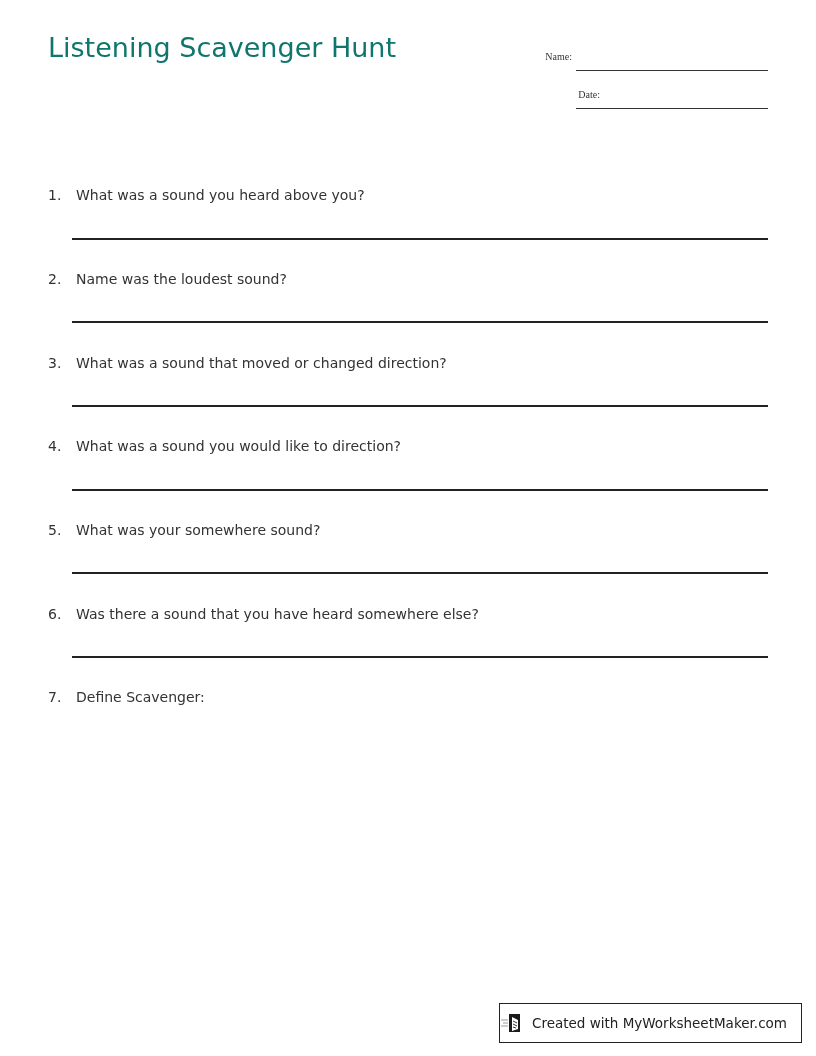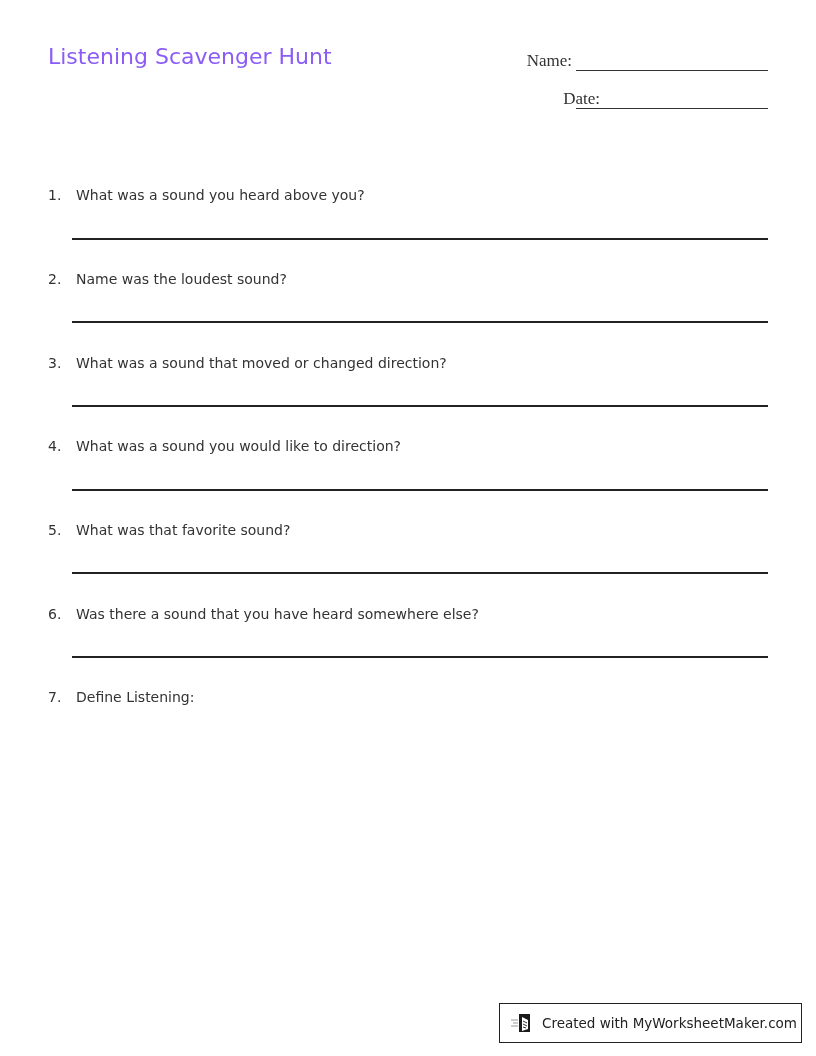--- a/index.html
+++ b/index.html
@@ -1,25 +1,25 @@
 <!DOCTYPE html>
 <html><head>
 <meta charset="utf-8">
 <style>
   html, body { margin: 0; padding: 0; background: #ffffff; }
   body { width: 816px; height: 1056px; position: relative; overflow: hidden; font-family: "DejaVu Sans", sans-serif; color: #333333; }
-  .title { position: absolute; left: 48px; top: 44px; font-size: 22px; font-weight: normal; color: #8b5cf6; letter-spacing: 0px; white-space: nowrap; }
-  .field { position: absolute; font-family: "Liberation Serif", serif; font-size: 17px; color: #333; }
+  .title { position: absolute; left: 48px; top: 32px; font-size: 27px; font-weight: normal; color: #0f766e; letter-spacing: 0px; white-space: nowrap; }
+  .field { position: absolute; font-family: "Liberation Serif", serif; font-size: 10px; color: #333; }
   .field-label { position: absolute; text-align: right; width: 60px; }
   .field-line { position: absolute; height: 0; border-bottom: 1.2px solid #333; }
   .q { position: absolute; left: 48px; font-size: 14px; color: #333; white-space: nowrap; }
   .q .num { position: absolute; left: 0; top: 0; }
   .q .text { position: absolute; left: 28px; top: 0; text-align: right; }
   .answer-line { position: absolute; left: 72px; width: 696px; height: 2px; background: #222; }
-  .footer { position: absolute; left: 499px; top: 1003px; width: 303px; height: 40px; border: 1.3px solid #222; box-sizing: border-box; display: flex; align-items: center; padding-left: 10px; }
+  .footer { position: absolute; left: 499px; top: 1003px; width: 303px; height: 40px; border: 1.3px solid #222; box-sizing: border-box; display: flex; align-items: center; }
   .footer .logo { width: 24px; height: 22px; margin-right: 8px; }
   .footer .ftext { font-size: 13.5px; color: #222; white-space: nowrap; }
 </style>
 </head>
 <body>
 
 <div>
   <div class="title">Listening Scavenger Hunt</div>
 
   <div>
@@ -50,33 +50,33 @@
   <div class="answer-line" style="top:405px;"></div>
 
   <div class="q" style="top:438px;">
     <span class="num">4.</span>
     <span class="text">What was a sound you would like to direction?</span>
   </div>
   <div class="answer-line" style="top:489px;"></div>
 
   <div class="q" style="top:522px;">
     <span class="num">5.</span>
-    <span class="text">What was that favorite sound?</span>
+    <span class="text">What was your somewhere sound?</span>
   </div>
   <div class="answer-line" style="top:572px;"></div>
 
   <div class="q" style="top:606px;">
     <span class="num">6.</span>
     <span class="text">Was there a sound that you have heard somewhere else?</span>
   </div>
   <div class="answer-line" style="top:656px;"></div>
 
   <div class="q" style="top:689px;">
     <span class="num">7.</span>
-    <span class="text">Define Listening:</span>
+    <span class="text">Define Scavenger:</span>
   </div>
 
   <div class="footer">
     <svg class="logo" viewBox="0 0 24 22">
       <line x1="1" y1="8" x2="8" y2="8" stroke="#999" stroke-width="1"></line>
       <line x1="3" y1="11" x2="8" y2="11" stroke="#999" stroke-width="1"></line>
       <line x1="1" y1="14" x2="8" y2="14" stroke="#999" stroke-width="1"></line>
       <path d="M9 2 L20 2 L20 20 L9 20 Z" fill="#1a1a1a"></path>
       <path d="M12 5 L18 8 L18 17 L12 19 Z" fill="#ffffff"></path>
       <path d="M13 9 L17 11 M13 12 L17 14 M13 15 L16 16" stroke="#1a1a1a" stroke-width="0.9"></path>

